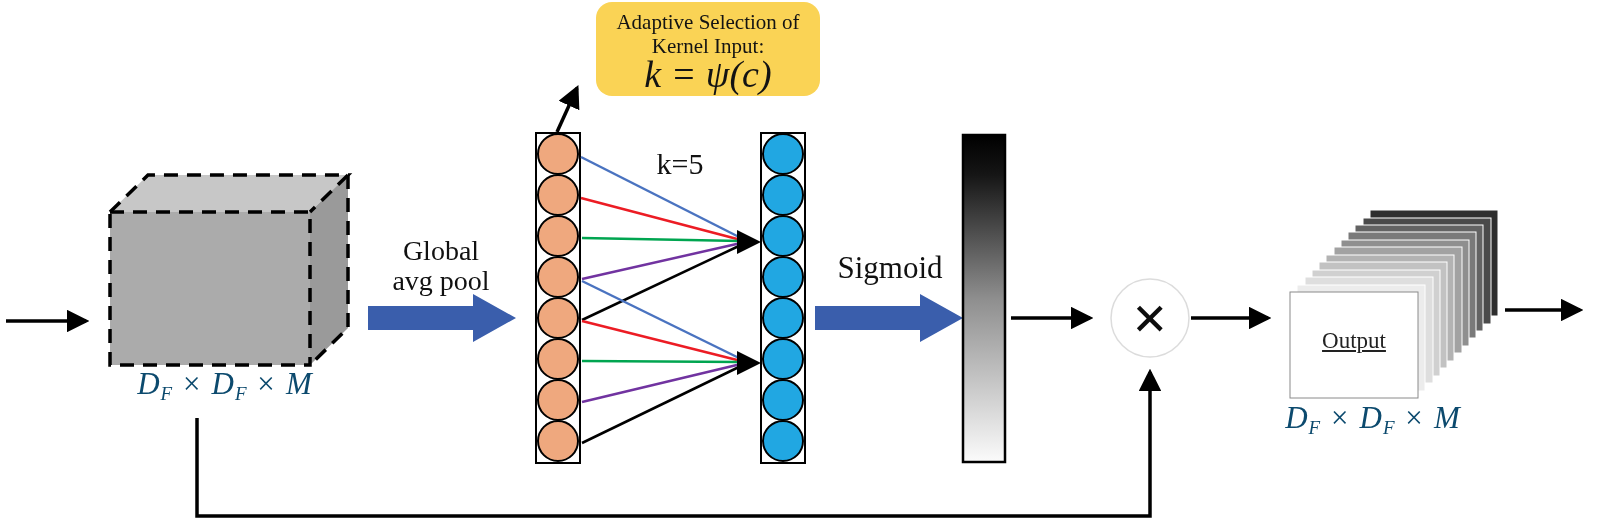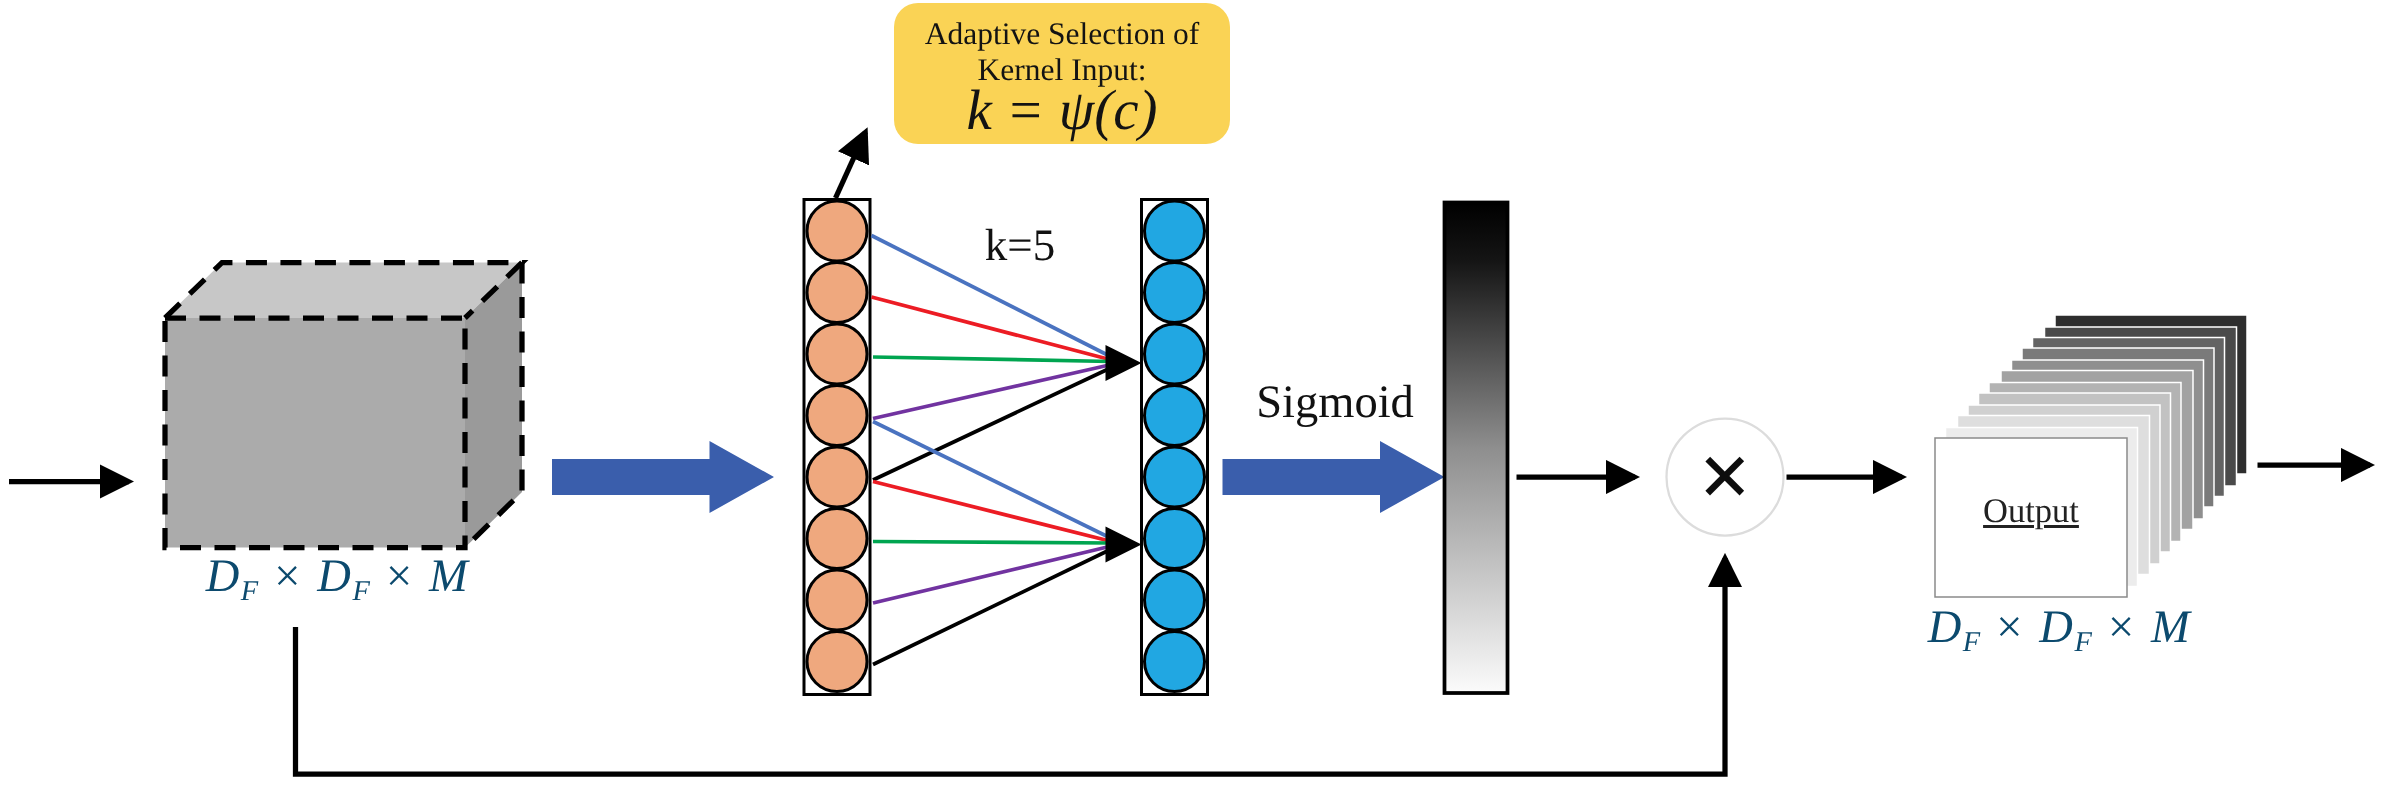--- a/index.html
+++ b/index.html
@@ -143,20 +143,24 @@
 </div>
 
 <div class="lbl dims dims-in">
   <span>D</span><sub>F</sub>
   <span>×</span>
   <span>D</span><sub>F</sub>
   <span>×</span>
   <span>M</span>
 </div>
 
+<div class="lbl gap-label">
+  <div>Global</div>
+  <div>avg pool</div>
+</div>
 
 <div class="lbl sigmoid">Sigmoid</div>
 
 <div class="times-node">×</div>
 
 <div class="lbl output-text">Output</div>
 
 <div class="lbl dims dims-out">
   <span>D</span><sub>F</sub>
   <span>×</span>

